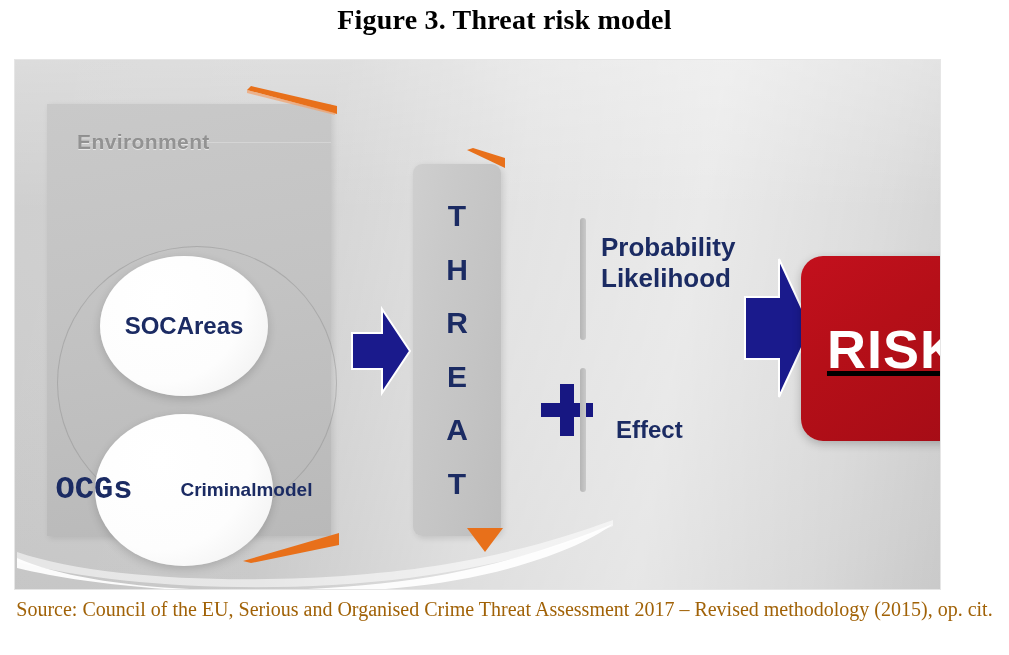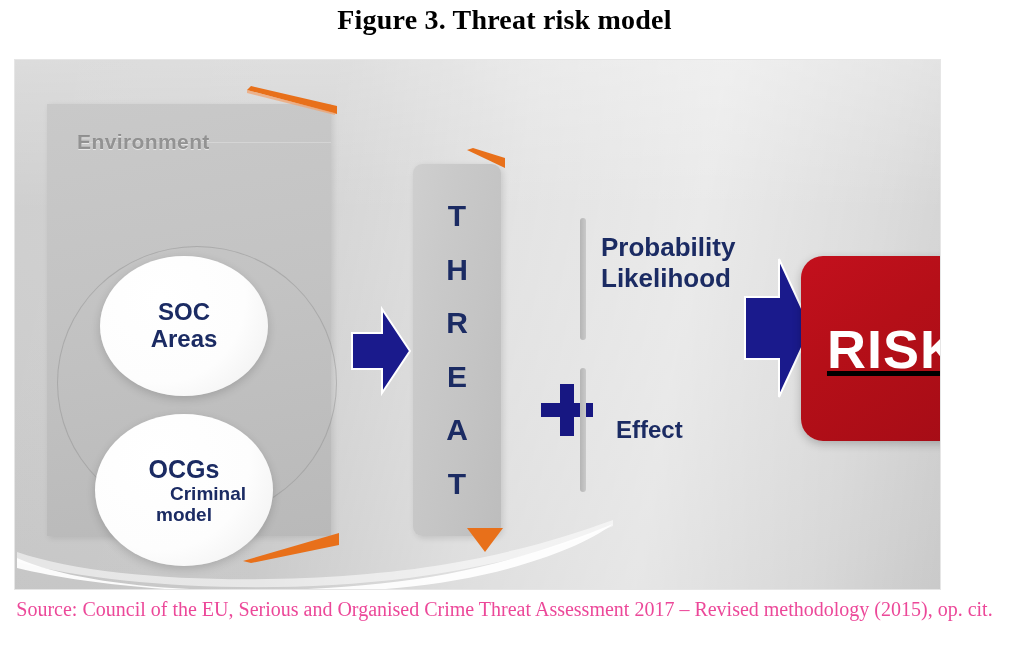--- a/index.html
+++ b/index.html
@@ -114,21 +114,21 @@
     pointer-events: none;
   }
 
   
   .bubble {
     position: absolute;
     border-radius: 50%;
     background: radial-gradient(circle at 36% 30%, #ffffff 0%, #fdfdfd 58%, #f2f2f2 86%, #e9e9e9 100%);
     box-shadow: 0 3px 10px rgba(0,0,0,0.16);
     display: flex;
-    flex-direction: column;
+    flex-direction: row;
     align-items: center;
     justify-content: center;
     text-align: center;
     font-family: "Liberation Sans", sans-serif;
     color: #1b2b63;
     font-weight: bold;
     line-height: 1.12;
   }
   .bubble-soc {
     left: 85px;
@@ -138,21 +138,21 @@
   }
   .bubble-soc .l1 { font-size: 24px; }
   .bubble-soc .l2 { font-size: 24px; text-align: center; }
 
   .bubble-ocg {
     left: 80px;
     top: 354px;
     width: 178px;
     height: 152px;
   }
-  .bubble-ocg .l1 { font-size: 25px; }
+  .bubble-ocg .l1 { font-size: 32px; font-family: Liberation Mono, monospace; }
   .bubble-ocg .l2 { font-size: 19px; margin-left: 48px; }
   .bubble-ocg .l3 { font-size: 19px; }
 
   
   .tri {
     position: absolute;
     pointer-events: none;
   }
 
   
@@ -250,21 +250,21 @@
 
   
   .source {
     position: absolute;
     left: 14px;
     top: 596px;
     width: 981px;
     text-align: center;
     font-family: "Liberation Serif", serif;
     font-size: 20px;
-    color: #ec4899;
+    color: #a16207;
     line-height: 1.35;
   }
 </style>
 </head>
 <body>
 
 <div class="fig-title">Figure 3. Threat risk model</div>
 
 <div class="figure-frame">
 

